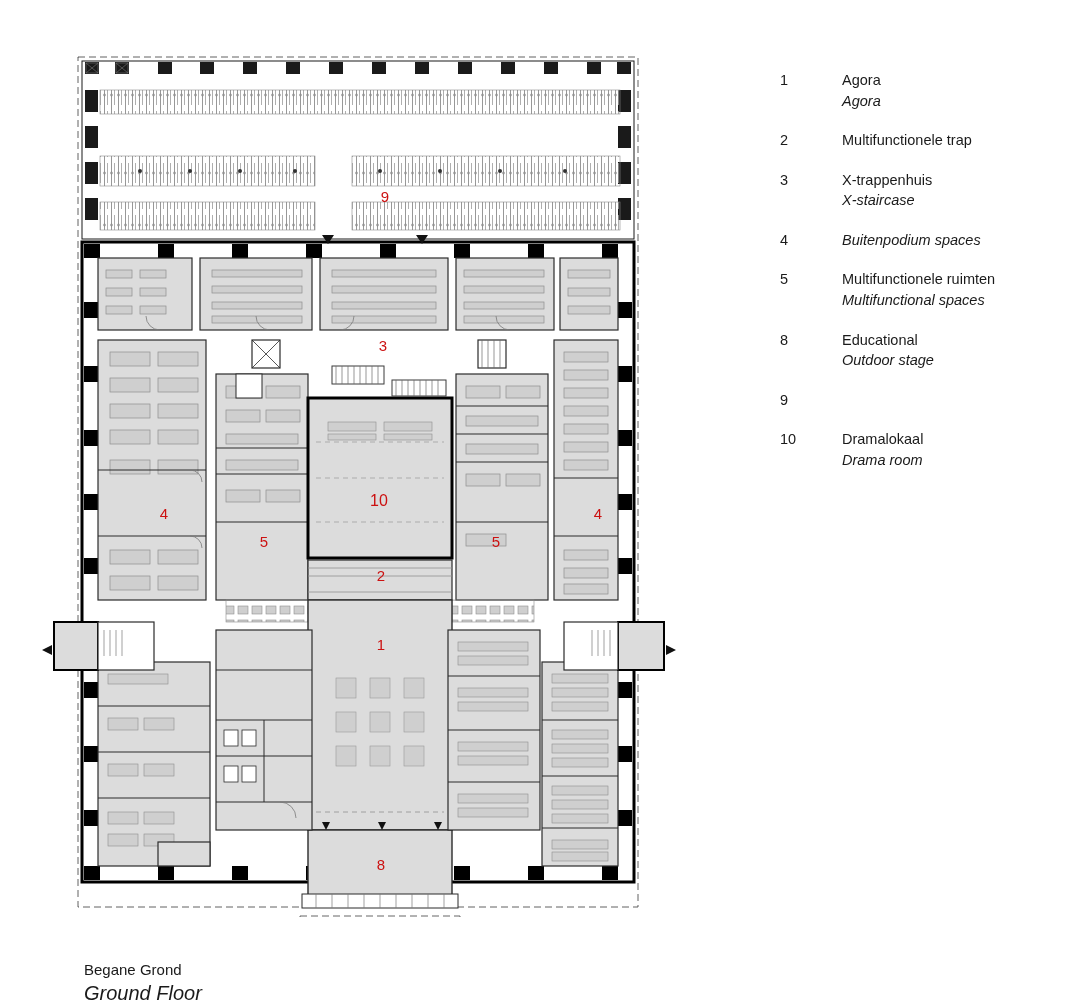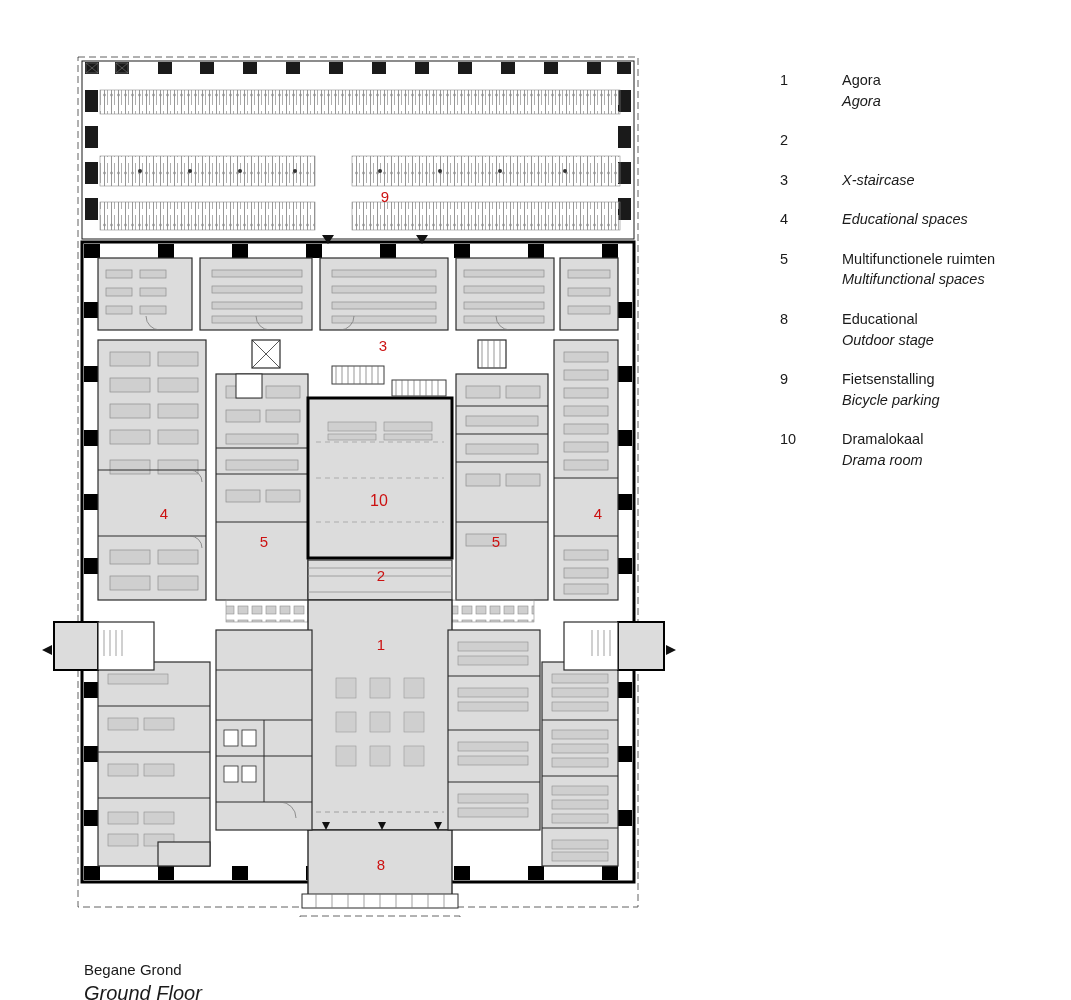--- a/index.html
+++ b/index.html
@@ -586,34 +586,36 @@
       <div class="legend-num">1</div>
       <div class="legend-text">
         <span class="legend-nl">Agora</span>
         <span class="legend-en">Agora</span>
       </div>
     </div>
 
     <div class="legend-row">
       <div class="legend-num">2</div>
       <div class="legend-text">
+        <span class="legend-nl">Multifunctionele trap</span>
       </div>
     </div>
 
     <div class="legend-row">
       <div class="legend-num">3</div>
       <div class="legend-text">
+        <span class="legend-nl">X-trappenhuis</span>
         <span class="legend-en">X-staircase</span>
       </div>
     </div>
 
     <div class="legend-row">
       <div class="legend-num">4</div>
       <div class="legend-text">
-        <span class="legend-en">Educational spaces</span>
+        <span class="legend-en">Buitenpodium spaces</span>
       </div>
     </div>
 
     <div class="legend-row">
       <div class="legend-num">5</div>
       <div class="legend-text">
         <span class="legend-nl">Multifunctionele ruimten</span>
         <span class="legend-en">Multifunctional spaces</span>
       </div>
     </div>
@@ -621,24 +623,20 @@
     <div class="legend-row">
       <div class="legend-num">8</div>
       <div class="legend-text">
         <span class="legend-nl">Educational</span>
         <span class="legend-en">Outdoor stage</span>
       </div>
     </div>
 
     <div class="legend-row">
       <div class="legend-num">9</div>
-      <div class="legend-text">
-        <span class="legend-nl">Fietsenstalling</span>
-        <span class="legend-en">Bicycle parking</span>
-      </div>
     </div>
 
     <div class="legend-row">
       <div class="legend-num">10</div>
       <div class="legend-text">
         <span class="legend-nl">Dramalokaal</span>
         <span class="legend-en">Drama room</span>
       </div>
     </div>
 

